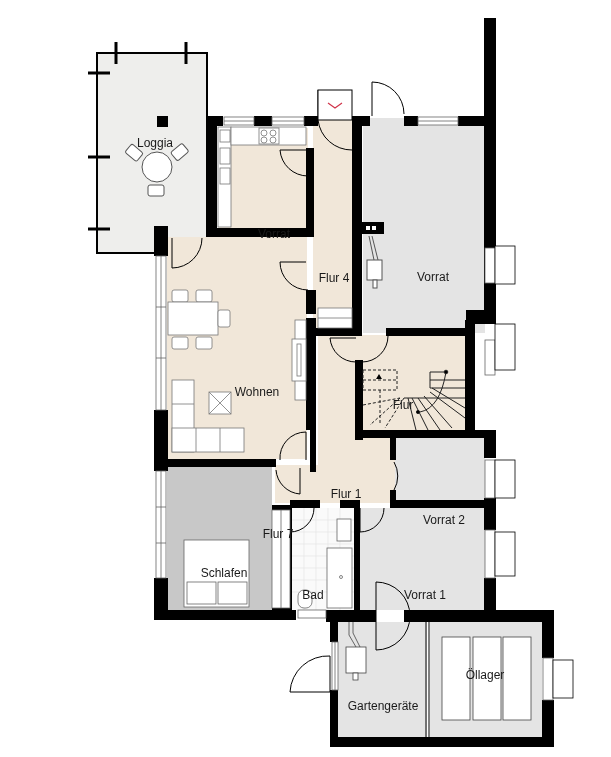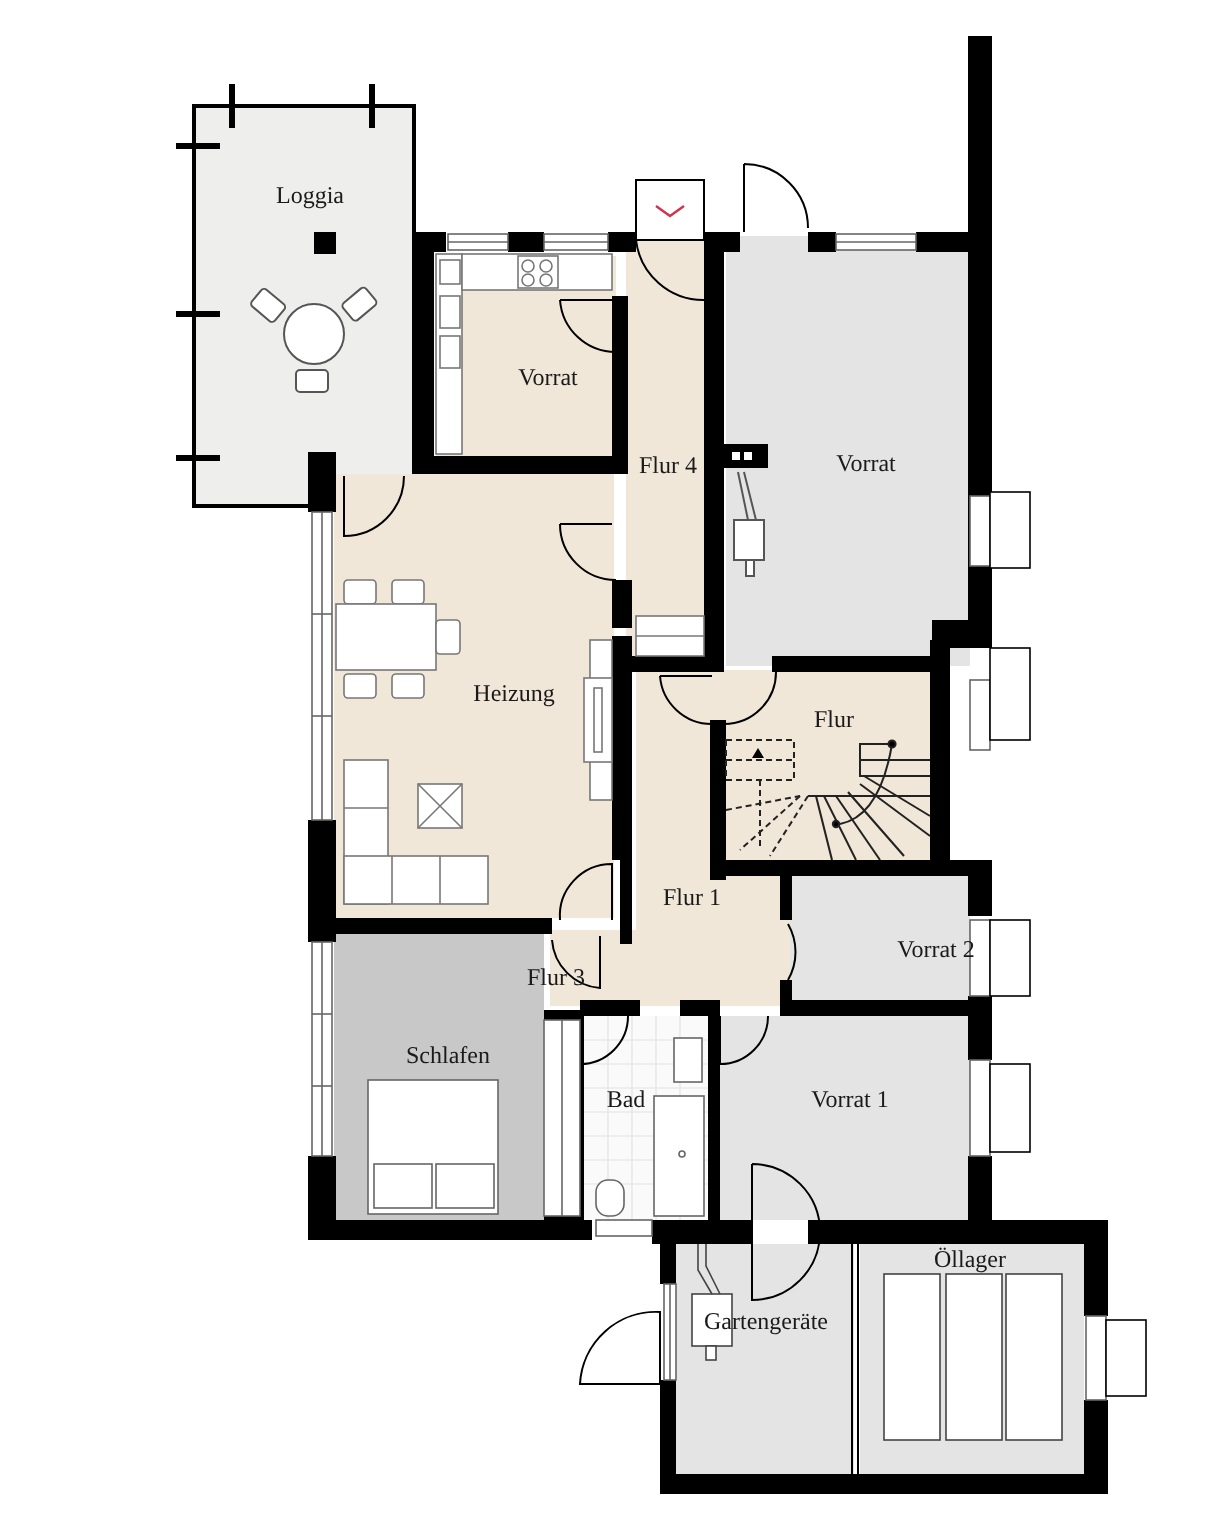--- a/index.html
+++ b/index.html
@@ -1,18 +1,18 @@
 <!DOCTYPE html>
 <html><head>
 <meta charset="utf-8">
 <style>
   html,body{margin:0;padding:0;background:#ffffff;}
   body{width:611px;height:757px;overflow:hidden;position:relative;font-family:"Liberation Sans",sans-serif;}
   svg{position:absolute;left:0;top:0;}
-  .lbl{position:absolute;font-size:12px;color:#1a1a1a;white-space:nowrap;transform:translate(-50%,-50%);font-family:Liberation Serif, serif;}
+  .lbl{position:absolute;font-size:12px;color:#1a1a1a;white-space:nowrap;transform:translate(-50%,-50%);font-family:Liberation Sans, sans-serif;margin-top:45px;}
 </style>
 </head>
 <body>
 
 <svg width="611" height="757" viewBox="0 0 611 757">
 
   <rect x="97" y="53" width="110" height="200" fill="#eeeeec" stroke="#000" stroke-width="2"></rect>
 
   <rect x="218" y="128" width="90" height="100" fill="#f1e7d9"></rect>
 
@@ -284,22 +284,22 @@
     <rect x="346" y="647" width="20" height="26"></rect>
     <rect x="353" y="673" width="5" height="7"></rect>
     <path d="M349 622 L349 635 L356 647 M353 622 L353 633 L360 647" fill="none"></path>
   </g>
 </svg>
 
 <span class="lbl" style="left:155px;top:98px">Loggia</span>
 <span class="lbl" style="left:274px;top:189px">Vorrat</span>
 <span class="lbl" style="left:334px;top:233px">Flur 4</span>
 <span class="lbl" style="left:433px;top:232px">Vorrat</span>
-<span class="lbl" style="left:257px;top:347px">Heizung</span>
-<span class="lbl" style="left:417px;top:360px">Flur</span>
+<span class="lbl" style="left:257px;top:347px">Wohnen</span>
+<span class="lbl" style="left:403px;top:360px">Flur</span>
 <span class="lbl" style="left:346px;top:449px">Flur 1</span>
-<span class="lbl" style="left:468px;top:475px">Vorrat 2</span>
-<span class="lbl" style="left:278px;top:489px">Flur 3</span>
+<span class="lbl" style="left:444px;top:475px">Vorrat 2</span>
+<span class="lbl" style="left:278px;top:489px">Flur 7</span>
 <span class="lbl" style="left:224px;top:528px">Schlafen</span>
 <span class="lbl" style="left:313px;top:550px">Bad</span>
 <span class="lbl" style="left:425px;top:550px">Vorrat 1</span>
 <span class="lbl" style="left:485px;top:630px">Öllager</span>
 <span class="lbl" style="left:383px;top:661px">Gartengeräte</span>
 
 </body></html>

